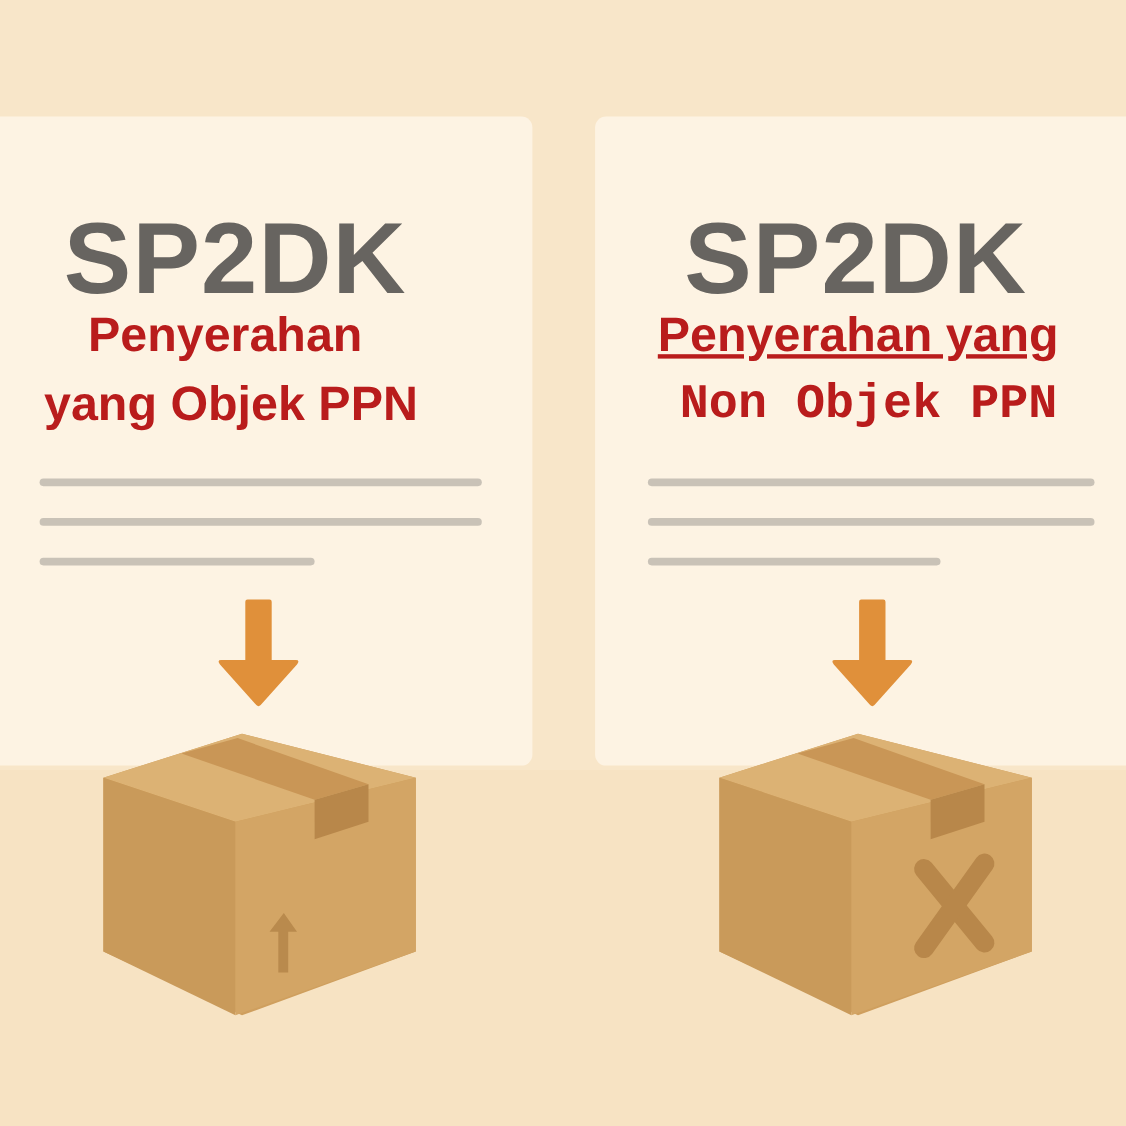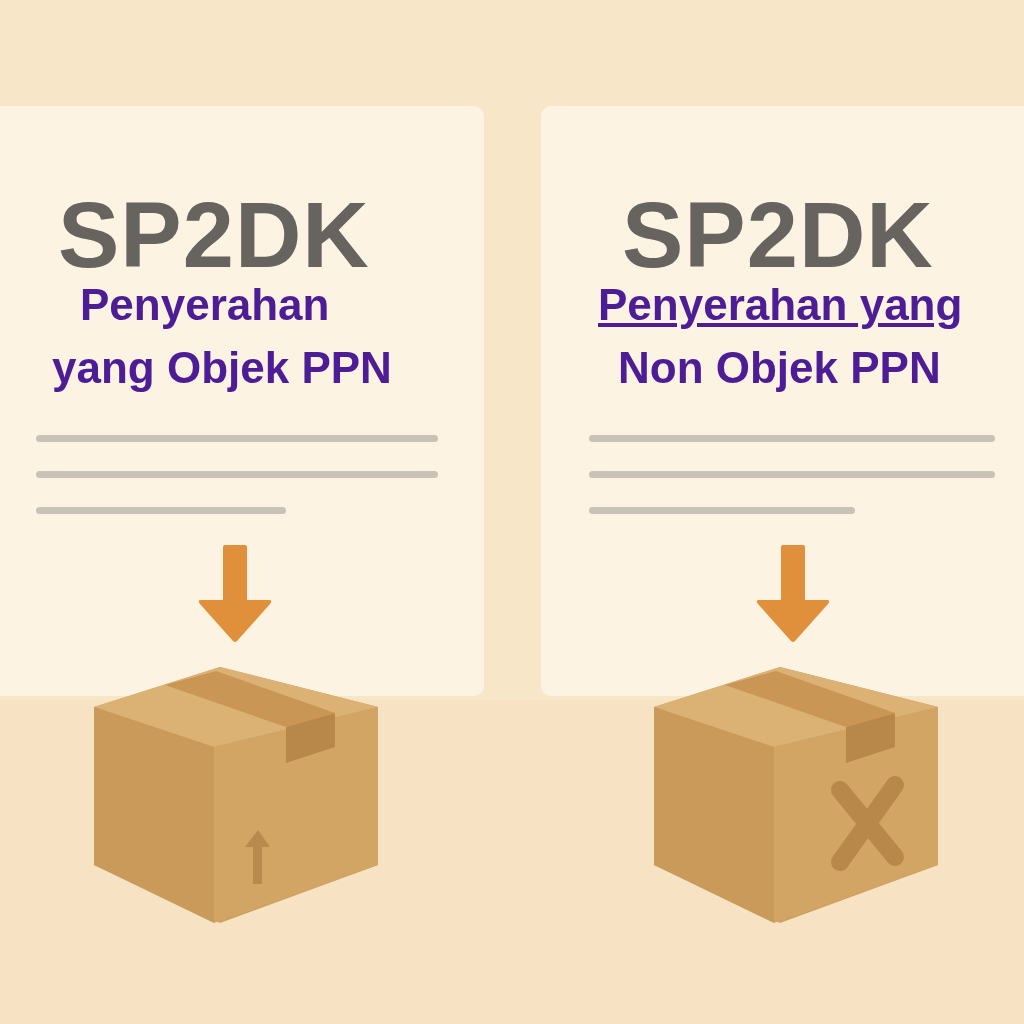--- a/index.html
+++ b/index.html
@@ -3,33 +3,33 @@
 <meta charset="utf-8">
 <style>
   html, body { margin:0; padding:0; }
   body { width:1024px; height:1024px; position:relative; overflow:hidden;
          background:#f7e3c3; font-family:"Liberation Sans", sans-serif; }
   .bg-top { position:absolute; left:0; top:0; width:1024px; height:700px; background:#f8e6c9; }
   .card { position:absolute; top:106px; height:590px; background:#fdf3e3; border-radius:10px; }
   .card.left { left:-10px; width:494px; }
   .card.right { left:541px; width:500px; }
   .title { position:absolute; top:145px; font-size:92px; font-weight:bold; color:#676460; letter-spacing:1px;margin-top:38px; }
-  .sub { position:absolute; font-size:44px; font-weight:bold; color:#4c1d95; white-space:nowrap; }
+  .sub { position:absolute; font-size:44px; font-weight:bold; color:#b91c1c; white-space:nowrap; }
   .line { position:absolute; height:7px; background:#c9c2b7; border-radius:4px; }
   svg { position:absolute; }
 </style>
 </head>
 <body>
 
 <div class="bg-top"></div>
 
 <div class="card left"></div>
 <div class="title" style="left:58px;">SP2DK</div>
 <div class="sub" style="left:80px; top:280px;">Penyerahan</div>
-<div class="sub" style="left:40px; top:343px;margin-left:12px;">yang Objek PPN</div>
+<div class="sub" style="left:40px; top:343px;">yang Objek PPN</div>
 <div class="line" style="left:36px; top:435px; width:402px;"></div>
 <div class="line" style="left:36px; top:471px; width:402px;"></div>
 <div class="line" style="left:36px; top:507px; width:250px;"></div>
 
 <svg style="left:195px; top:543px;" width="80" height="102" viewBox="0 0 80 102">
   <path d="M28 4 Q28 2 30 2 L50 2 Q52 2 52 4 L52 57 L74 57 Q78 57 75 61 L42 98 Q40 100 38 98 L5 61 Q2 57 6 57 L28 57 Z" fill="#e0903a"></path>
 </svg>
 
 <svg style="left:90px; top:665px;" width="292" height="262" viewBox="0 0 292 262">
   <polygon points="4,42 130,2 288,42 288,200 130,258 4,200" fill="#cf9f5e"></polygon>
@@ -39,21 +39,21 @@
   <polygon points="75,20 126,6 245,48 196,62" fill="#c99656"></polygon>
   <polygon points="196,62 245,48 245,82 196,98" fill="#b8874a"></polygon>
   <g fill="#b98a4d">
     <polygon points="163,219 172,219 172,182 180,182 168,165 155,182 163,182"></polygon>
   </g>
 </svg>
 
 <div class="card right"></div>
 <div class="title" style="left:622px;">SP2DK</div>
 <div class="sub" style="left:598px; top:280px;text-decoration:underline;">Penyerahan yang</div>
-<div class="sub" style="left:618px; top:343px;">Non Objek PPN</div>
+<div class="sub" style="left:618px; top:343px;font-family:Liberation Mono, monospace;">Non Objek PPN</div>
 <div class="line" style="left:589px; top:435px; width:406px;"></div>
 <div class="line" style="left:589px; top:471px; width:406px;"></div>
 <div class="line" style="left:589px; top:507px; width:266px;"></div>
 
 <svg style="left:753px; top:543px;" width="80" height="102" viewBox="0 0 80 102">
   <path d="M28 4 Q28 2 30 2 L50 2 Q52 2 52 4 L52 57 L74 57 Q78 57 75 61 L42 98 Q40 100 38 98 L5 61 Q2 57 6 57 L28 57 Z" fill="#e0903a"></path>
 </svg>
 
 <svg style="left:650px; top:665px;" width="292" height="262" viewBox="0 0 292 262">
   <polygon points="4,42 130,2 288,42 288,200 130,258 4,200" fill="#cf9f5e"></polygon>

